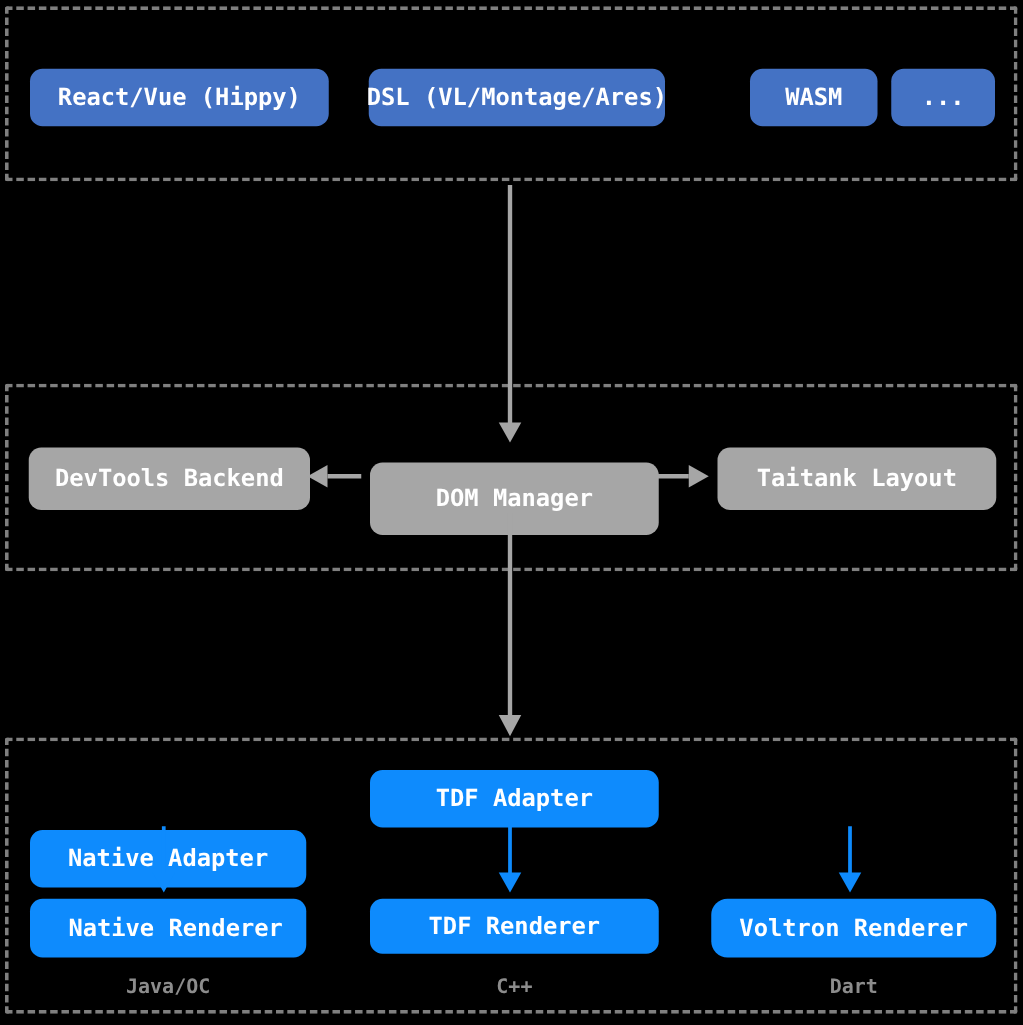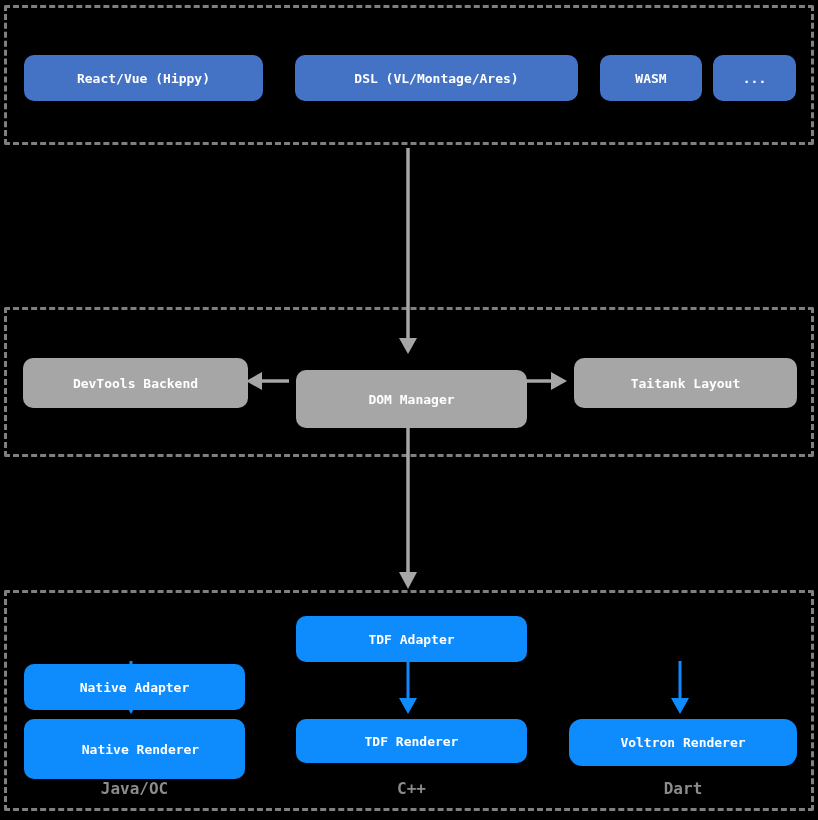--- a/index.html
+++ b/index.html
@@ -27,54 +27,54 @@
 
   .box {
     position: absolute;
     box-sizing: border-box;
     border-radius: 10px;
     display: flex;
     align-items: center;
     justify-content: center;
     color: var(--box-text, #fff);
     font-weight: bold;
-    font-size: 13px;
+    font-size: 19px;
     white-space: nowrap;
   }
   .box-framework { background: var(--framework-box, #4472c4); }
   .box-dom       { background: var(--dom-box, #a6a6a6); }
   .box-render    { background: var(--render-box, #0e8bfd); }
 
   .lang-label {
     position: absolute;
     display: flex;
     align-items: center;
     justify-content: center;
     color: var(--language-label, #8c8c8c);
     font-weight: bold;
     font-size: 16px;
     white-space: nowrap;
   }
 
   
   .b-react   { left: 17px;  top: 47px; width: 239px; height: 46px; }
-  .b-dsl     { left: 288px; top: 47px; width: 283px; height: 46px; }
+  .b-dsl     { left: 288px; top: 47px; width: 237px; height: 46px; }
   .b-wasm    { left: 593px; top: 47px; width: 102px; height: 46px; }
   .b-more    { left: 706px; top: 47px; width: 83px;  height: 46px; }
 
   
   .b-devtools { left: 16px;  top: 48px; width: 225px; height: 50px; }
   .b-dommgr   { left: 289px; top: 60px; width: 231px; height: 58px; }
   .b-taitank  { left: 567px; top: 48px; width: 223px; height: 50px; }
 
   
   .b-native-adapter   { left: 17px;  top: 23px;  width: 221px; height: 46px; margin-top: 48px; }
   .b-tdf-adapter      { left: 289px; top: 23px;  width: 231px; height: 46px; }
   .b-voltron-adapter  { left: 562px; top: 23px;  width: 228px; height: 46px; }
-  .b-native-renderer  { left: 17px;  top: 126px; width: 221px; height: 60px; padding-left: 12px; }
+  .b-native-renderer  { left: 17px;  top: 126px; width: 221px; height: 47px; padding-left: 12px; }
   .b-tdf-renderer     { left: 289px; top: 126px; width: 231px; height: 44px; }
   .b-voltron-renderer { left: 562px; top: 126px; width: 228px; height: 47px; border-radius: 13px; }
   .l-java { left: 17px;  top: 180px; width: 221px; height: 30px; }
   .l-cpp  { left: 289px; top: 180px; width: 231px; height: 30px; }
   .l-dart { left: 562px; top: 180px; width: 228px; height: 30px; }
 
   .arrows {
     position: absolute;
     left: 0; top: 0;
     width: 818px;

